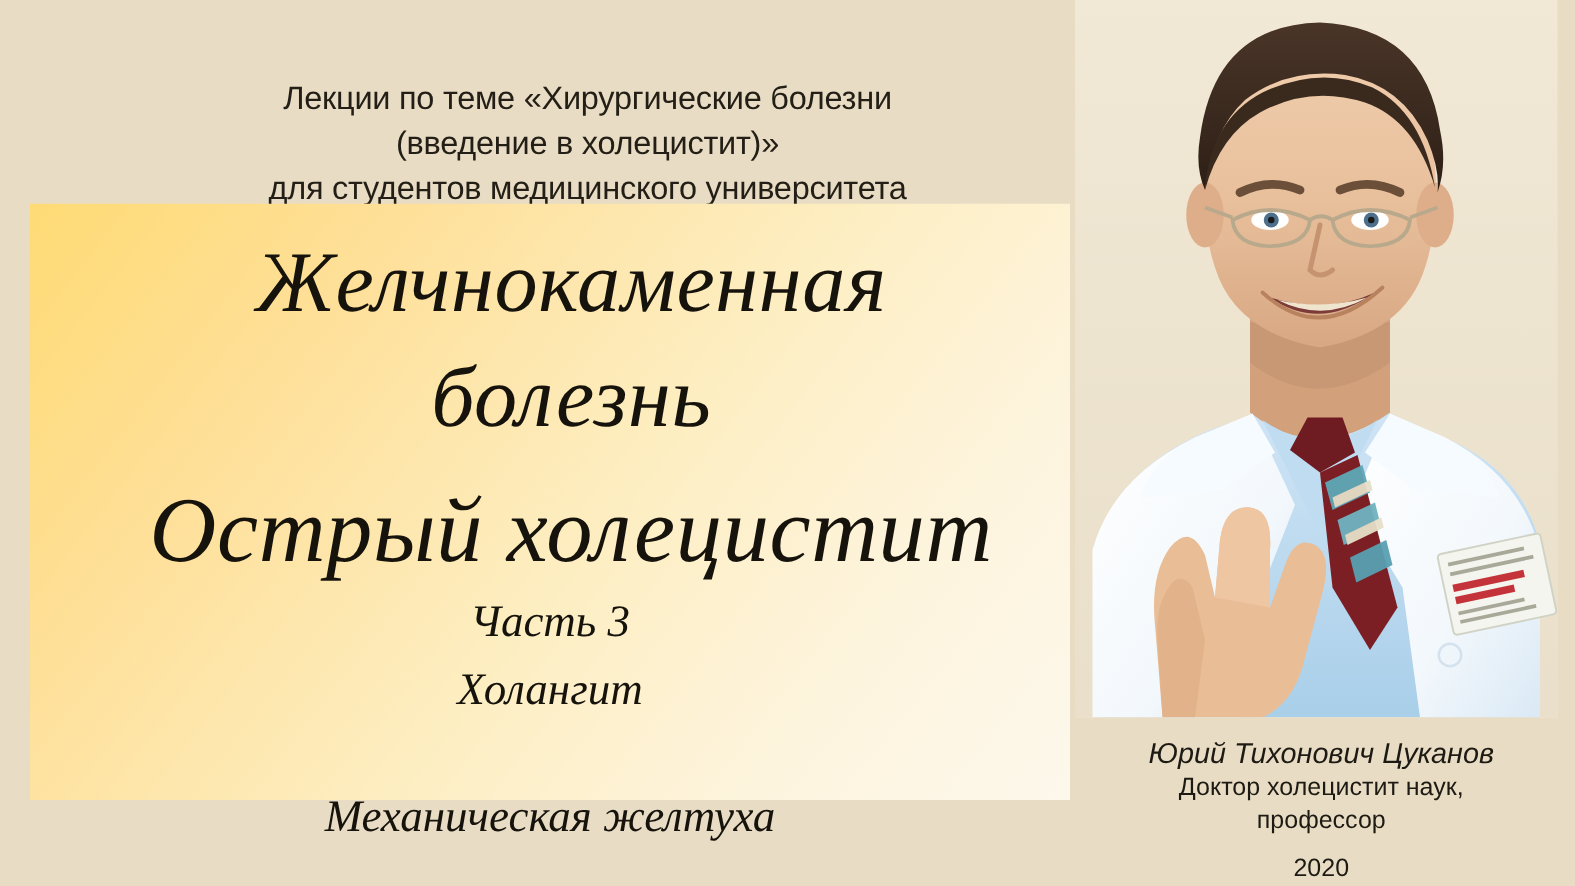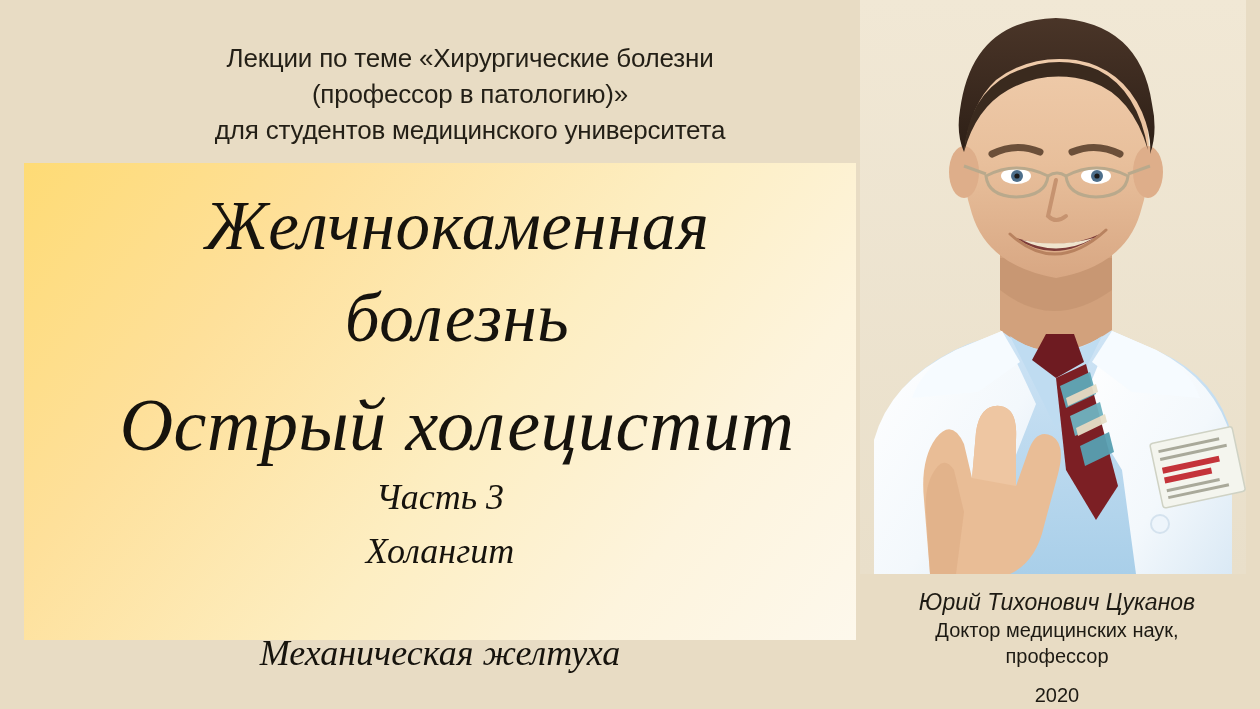--- a/index.html
+++ b/index.html
@@ -13,21 +13,21 @@
     height: 709px;
     overflow: hidden;
     background: #e8dcc4;
     font-family: "Liberation Sans", sans-serif;
   }
 
   
   #header-block {
     position: absolute;
     left: 150px;
-    top: 40px;
+    top: 60px;
     width: 640px;
     text-align: center;
     color: #231f16;
     font-size: 26px;
     line-height: 36px;
     font-weight: 400;
     letter-spacing: -0.2px;
   }
   #header-block .hline { display: block; white-space: nowrap; }
 
@@ -114,21 +114,21 @@
     margin-top: 13px;
   }
 </style>
 </head>
 <body>
 
 <div id="slide">
 
   <div id="header-block">
     <span class="hline">Лекции по теме «Хирургические болезни</span>
-    <span class="hline">(профессор в патологию)»</span>
+    <span class="hline">(введение в холецистит)»</span>
     <span class="hline">для студентов медицинского университета</span>
   </div>
 
   <div id="title-card">
     <div class="title-line" id="title-l1">Желчнокаменная</div>
     <div class="title-line" id="title-l2">болезнь</div>
     <div class="title-line" id="title-l3">Острый холецистит</div>
     <div class="subtitle-line" id="sub-l1">Часть 3</div>
     <div class="subtitle-line" id="sub-l2">Холангит</div>
     <div class="subtitle-line" id="sub-l3">Механическая желтуха</div>
@@ -237,18 +237,18 @@
         <rect x="303" y="484" width="54" height="3" fill="#a9a99a"></rect>
         <rect x="303" y="491" width="62" height="3" fill="#a9a99a"></rect>
       </g>
 
       <circle cx="300" cy="524" r="9" fill="#eef5fb" stroke="#d4e2ee" stroke-width="2"></circle>
     </svg>
   </div>
 
   <div id="credit-block">
     <span id="credit-name">Юрий Тихонович   Цуканов</span>
-    <span id="credit-degree">Доктор медицинских наук,</span>
+    <span id="credit-degree">Доктор холецистит наук,</span>
     <span id="credit-degree">профессор</span>
     <span id="credit-year">2020</span>
   </div>
 
 </div>
 
 </body></html>

